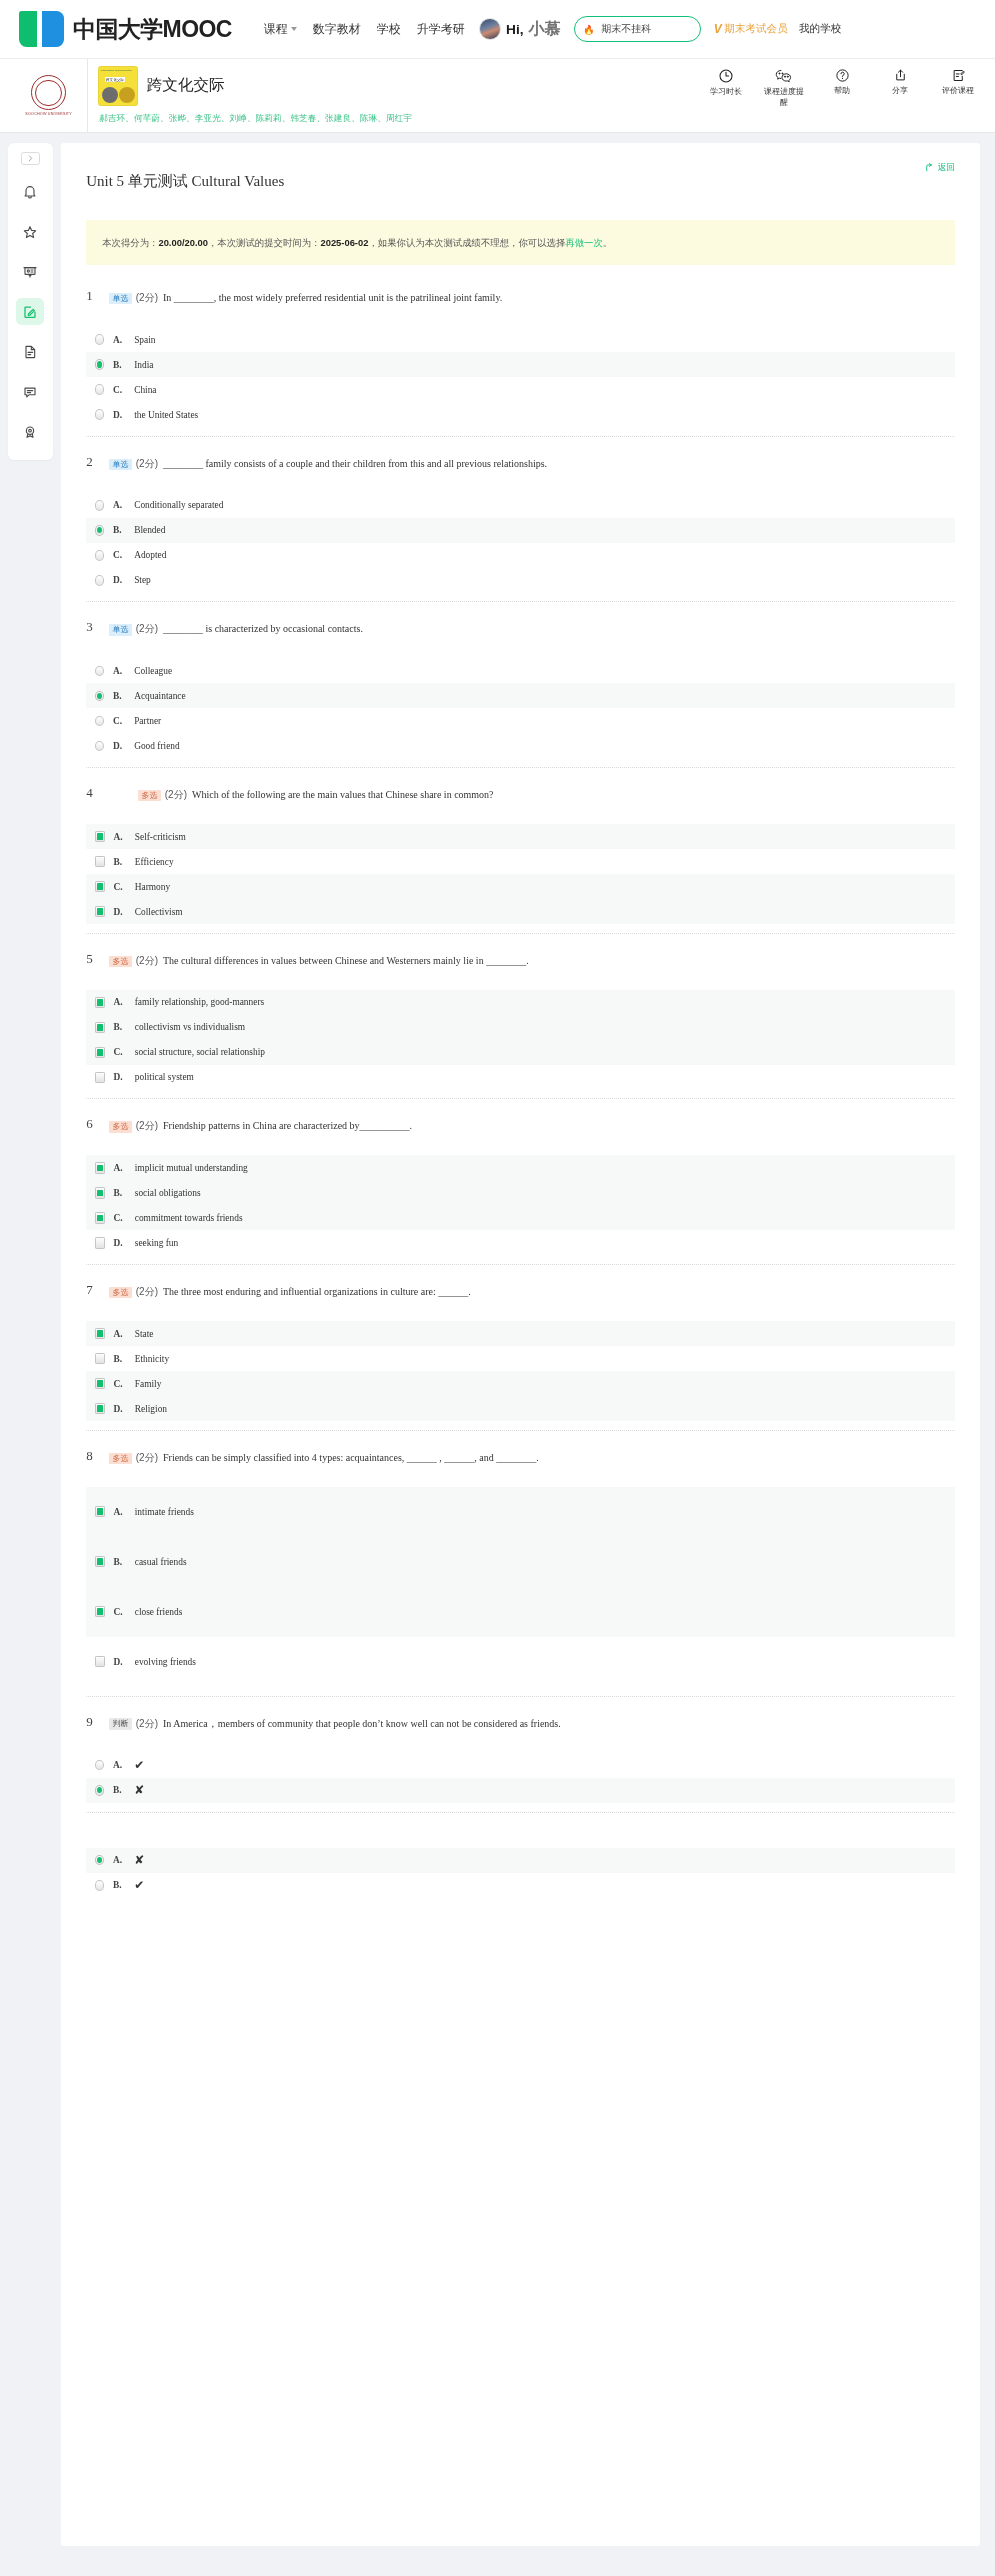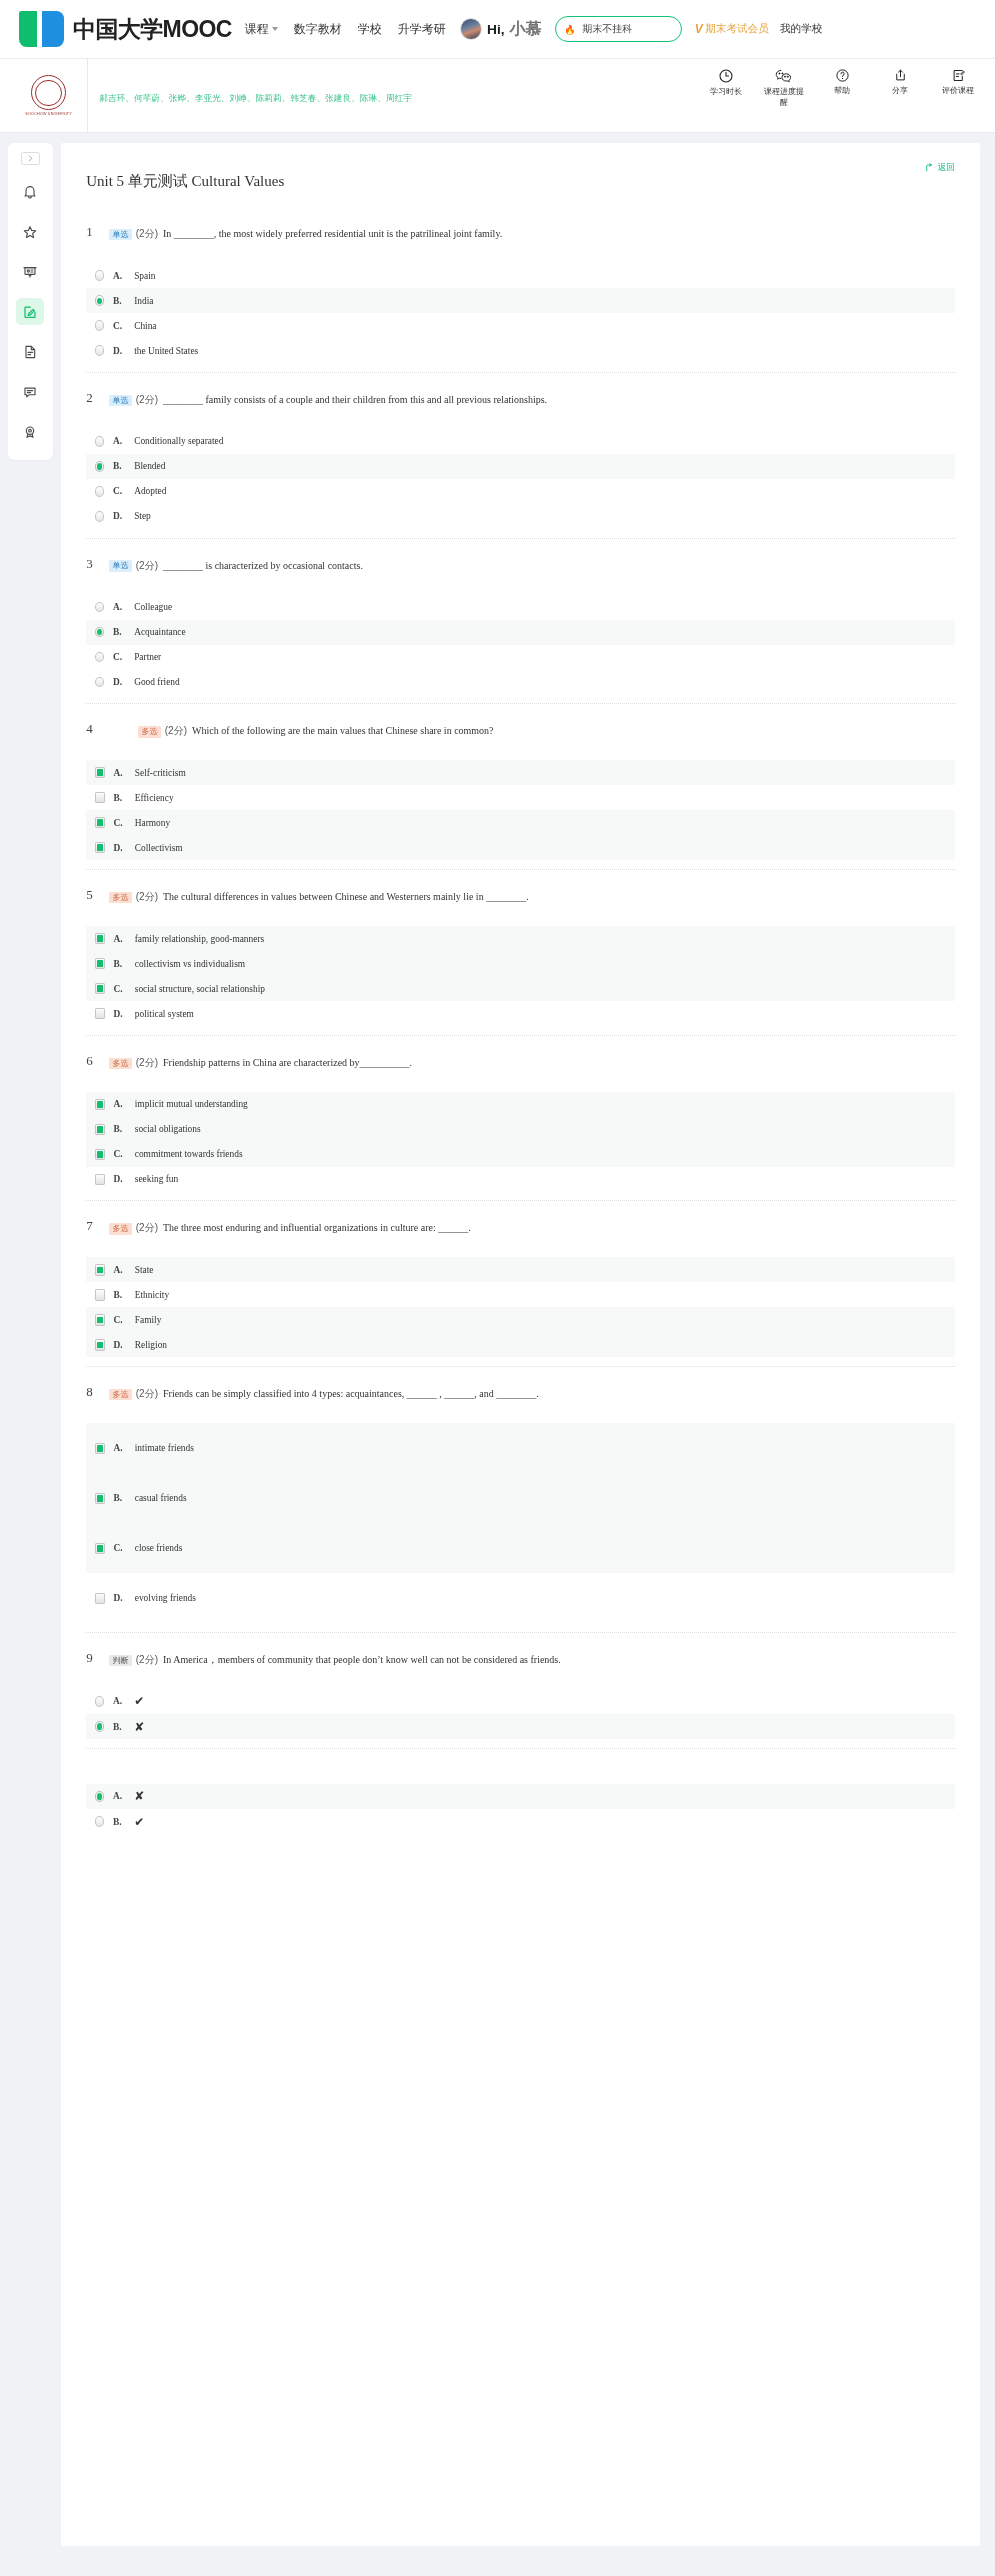--- a/index.html
+++ b/index.html
@@ -24,21 +24,21 @@
   .brand-mark .leaf-blue {
     position: absolute; left: 20px; top: 1.9px; width: 25px; height: 36px;
     background: #1f8fe0; border-radius: 0 7.5px 7.5px 0;
   }
   .brand-mark .leaf-white {
     position: absolute; left: 17.5px; top: 1.9px; width: 5.6px; height: 36px;
     background: #fff;
   }
   .brand-text { font-size: 23px; font-weight: bold; color: #222; letter-spacing: -0.6px; }
 
-  .navlinks { display: flex; align-items: flex-start; gap: 16px; margin-left: 13px; }
+  .navlinks { display: flex; align-items: flex-start; gap: 16px; margin-left: 32px; }
   .navlink { font-size: 12px; color: #333; cursor: pointer; white-space: nowrap; }
   .caret-dn {
     display: inline-block; width: 0; height: 0; margin-left: 3.1px;
     border-left: 3.7px solid transparent; border-right: 3.7px solid transparent;
     border-top: 4.4px solid #999; vertical-align: middle;
   }
   .avatar-wrap { display: flex; align-items: center; margin-left: 13.7px; gap: 5px; }
   .avatar {
     width: 22.5px; height: 22.5px; border-radius: 50%;
     background: linear-gradient(160deg,#3a4b6e 0%,#6d7f9e 40%,#c98b72 60%,#2f3a52 100%);
@@ -244,20 +244,29 @@
 
 <div class="course-head">
   <div class="uni-logo">
     <div class="uni-block">
       <div class="uni-seal"></div>
       <div class="uni-en">SOOCHOW UNIVERSITY</div>
     </div>
   </div>
 
   <div class="course-main">
+    <div class="course-row">
+      <div class="course-thumb">
+        <div class="tt"><span>Intercultural Communication</span></div>
+        <div class="cn">跨文化交际</div>
+        <div class="ph1"></div>
+          <div class="ph2"></div>
+      </div>
+      <div class="course-title">跨文化交际</div>
+    </div>
     <div class="teachers">郝吉环、何芊蔚、张晔、李亚光、刘峥、陈莉莉、韩芝春、张建良、陈琳、周红宇</div>
   </div>
 
   <div class="course-actions">
     <div class="caction">
       <svg width="16" height="16" viewBox="0 0 24 24" fill="none" stroke="#222" stroke-width="1.6">
         <circle cx="12" cy="12" r="9"></circle>
           <polyline points="12,6.5 12,12 16,12" stroke-linecap="round"></polyline>
       </svg>
       <span class="lbl">学习时长</span>
@@ -365,20 +374,23 @@
       <h1 class="quiz-title">Unit 5 单元测试 Cultural Values</h1>
       <span class="back-link">
         <svg width="9.4" height="9.4" viewBox="0 0 24 24" fill="none" stroke="#13c07a" stroke-width="2.4">
           <path d="M7 20V8a3 3 0 0 1 3-3h9" stroke-linecap="round" stroke-linejoin="round"></path>
           <polyline points="14,1.5 19,5 14,8.5" stroke-linecap="round" stroke-linejoin="round"></polyline>
         </svg>
         <span>返回</span>
       </span>
     </div>
 
+    <div class="notice">
+      <span>本次得分为：</span><b>20.00/20.00</b><span>，本次测试的提交时间为：</span><b>2025-06-02</b><span>，如果你认为本次测试成绩不理想，你可以选择</span><span class="retry">再做一次</span><span>。</span>
+    </div>
 
     <div class="qlist" id="qlist">
         <div class="question">
           <div class="qhead">
             <div class="qnum">1</div>
             <div class="qtext"><span class="qtag single">单选</span><span class="qscore">(2分)</span><span>In ________, the most widely preferred residential unit is the patrilineal joint family.</span></div>
           </div>
           <div class="options">
             <div class="opt">
               <span class="radio"></span>

